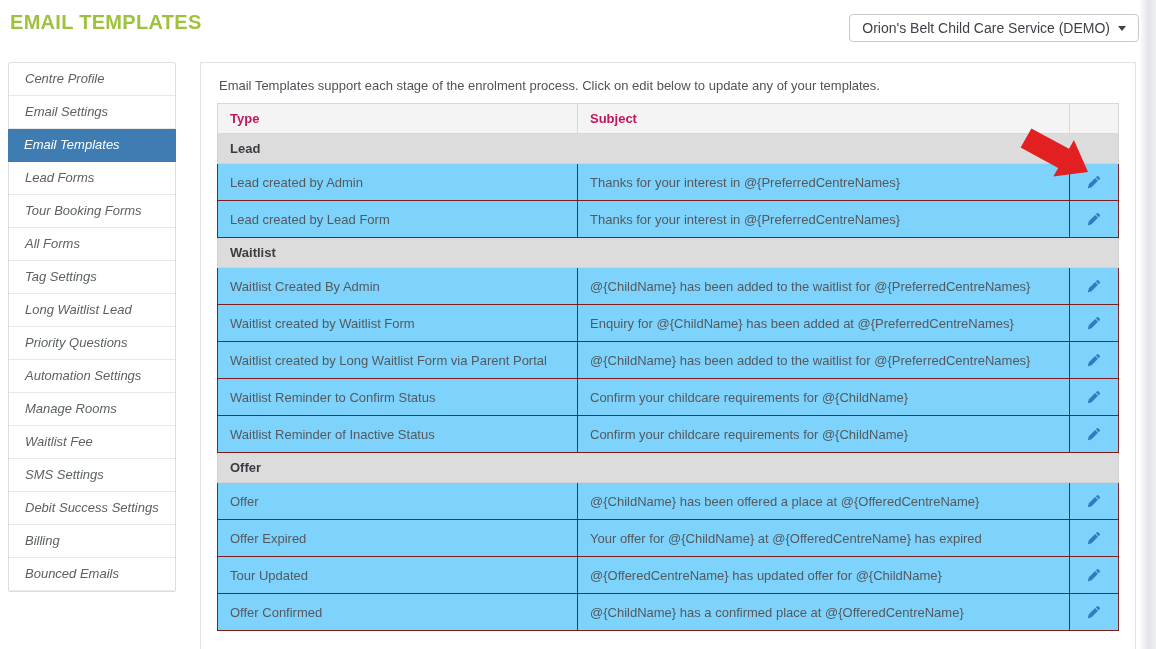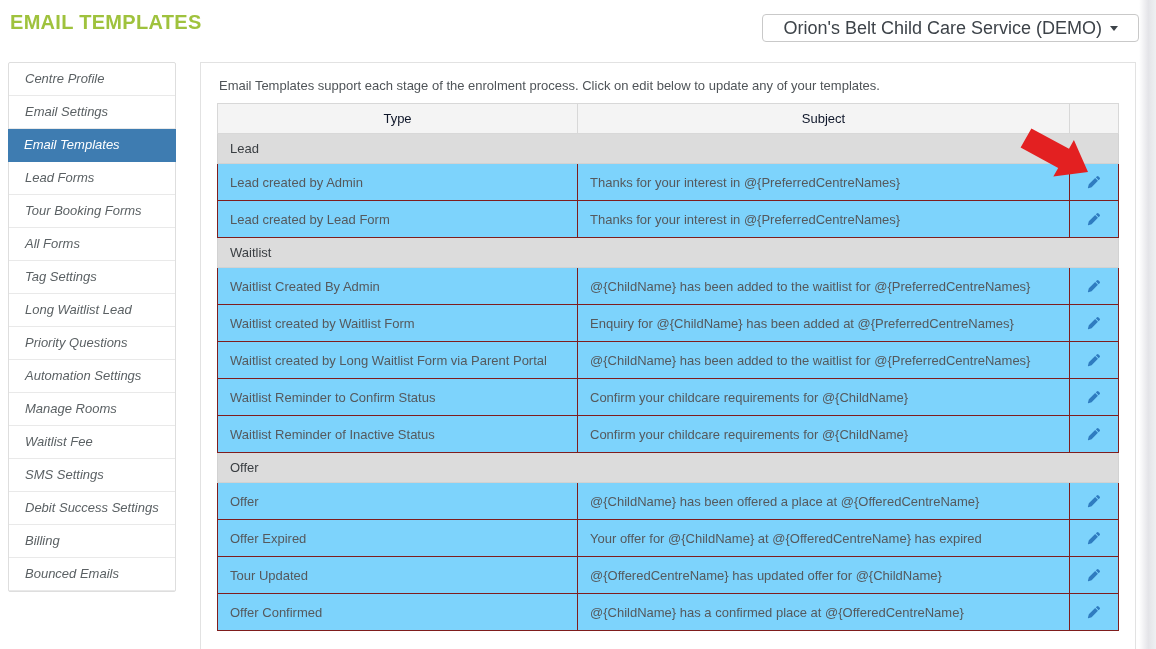--- a/index.html
+++ b/index.html
@@ -7,23 +7,23 @@
     width:1156px;height:649px;position:relative;overflow:hidden;
     background:#ffffff;font-family:"Liberation Sans",sans-serif;
   }
   
   .page-title{
     position:absolute;left:10px;top:11px;
     font-size:20px;font-weight:bold;color:#9fc23d;letter-spacing:.3px;
   }
   .centre-btn{
     position:absolute;right:17px;top:14px;height:28px;
-    display:flex;align-items:center;gap:8px;padding:0 20px;
+    display:flex;align-items:center;gap:8px;padding:0 12px;
     background:#fff;border:1px solid #c9c9c9;border-radius:4px;
-    font-size:18px;color:#3d4349;cursor:pointer;box-sizing:border-box;
+    font-size:14px;color:#3d4349;cursor:pointer;box-sizing:border-box;
   }
   .caret{
     width:0;height:0;border-left:4px solid transparent;border-right:4px solid transparent;
     border-top:5px solid #3d4349;display:inline-block;
   }
   
   .sidebar{
     position:absolute;left:8px;top:62px;width:168px;
     background:#fff;border:1px solid #dedede;border-radius:2px;
     box-sizing:border-box;
@@ -42,25 +42,25 @@
     position:absolute;left:200px;top:62px;width:936px;height:604px;
     background:#fff;border:1px solid #e2e2e2;box-sizing:border-box;
     padding:0 16px;
   }
   .description{margin:15px 2px 10px;font-size:13px;color:#4f5458;}
   table{
     width:100%;border-collapse:collapse;font-size:13px;color:#55595d;
   }
   col.c-type{width:360px;} col.c-edit{width:49px;}
   thead th{
-    background:#f4f4f4;height:29px;text-align:center;padding:0 12px;
-    font-weight:normal;color:#0f172a;border:1px solid #d8d8d8;
+    background:#f4f4f4;height:29px;text-align:left;padding:0 12px;
+    font-weight:bold;color:#be185d;border:1px solid #d8d8d8;
   }
   tr.section-row td{
-    background:#dcdcdc;height:29px;font-weight:normal;color:#3a3e42;
+    background:#dcdcdc;height:29px;font-weight:bold;color:#3a3e42;
     padding:0 12px;border:1px solid #d2d2d2;margin-top:30px;
   }
   tbody td{
     border:1px solid #7f1d1d;height:36px;padding:0 12px;background:#7dd3fc;
   }
   td.edit-cell{padding:0;text-align:center;}
   .edit-btn{
     background:none;border:none;cursor:pointer;padding:4px 6px;line-height:0;
   }
   

